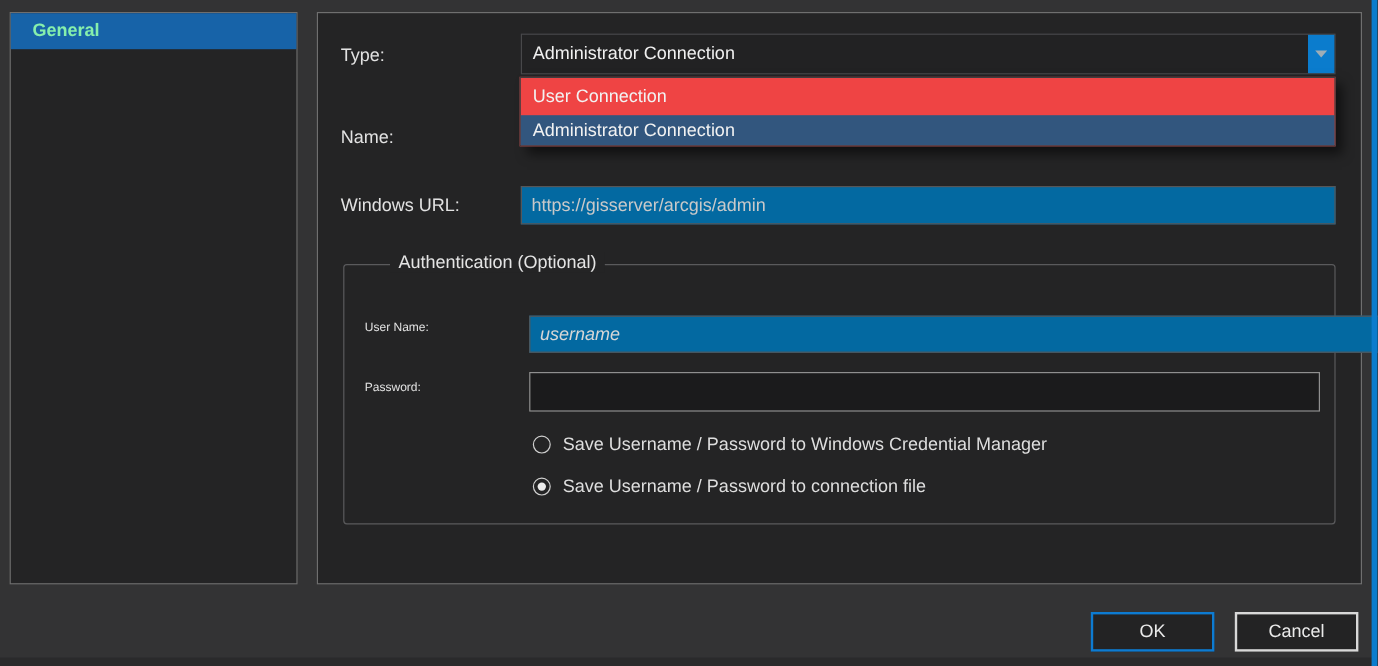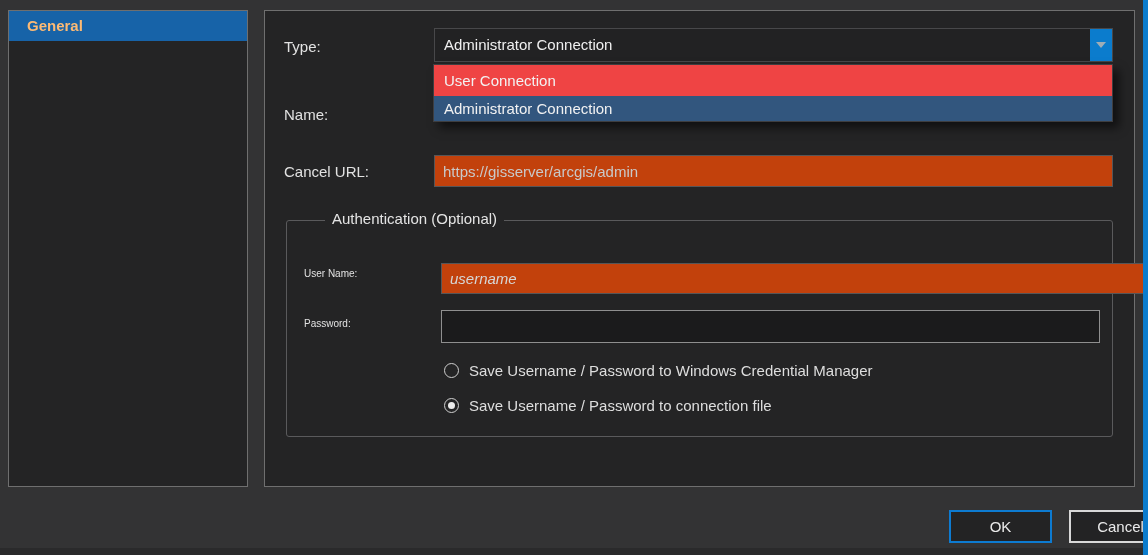--- a/index.html
+++ b/index.html
@@ -10,21 +10,21 @@
     -webkit-font-smoothing:antialiased;
   }
   .abs{position:absolute;}
   
   .accent-edge{right:0;top:0;width:5px;height:555px;background:#0b7ccd;z-index:20;}
   .bottom-band{left:0;bottom:0;width:1143px;height:7px;background:#2a2a2b;}
   
   .panel{background:#242425;border:1px solid #6f6f6f;box-sizing:border-box;}
   .sidebar{left:8px;top:10px;width:240px;height:477px;}
   .sidebar-tab{
-    height:30px;line-height:30px;background:#1763a8;color:#fdba74;
+    height:30px;line-height:30px;background:#1763a8;color:#86efac;
     font-size:15px;font-weight:bold;padding-left:18px;cursor:default;
   }
   .main-panel{left:264px;top:10px;width:871px;height:477px;}
   
   .lbl{position:absolute;font-size:15px;color:#e2e2e2;white-space:nowrap;}
   
   .combo{
     position:absolute;left:169px;top:17px;width:679px;height:34px;
     background:#222223;border:1px solid #48484a;box-sizing:border-box;
   }
@@ -45,21 +45,21 @@
     left:433px;top:64px;width:680px;background:#ef4444;border:1px solid #3e3e40;
     box-sizing:border-box;z-index:10;box-shadow:6px 6px 9px rgba(0,0,0,0.55);
   }
   .dd-item{
     height:31px;line-height:31px;padding-left:10px;font-size:15px;color:#f2f2f2;
     white-space:nowrap;cursor:default;
   }
   .dd-item.hl{height:25px;line-height:25px;background:#32567e;}
   
   .tinput{
-    position:absolute;background:#c2410c;border:1px solid #565658;box-sizing:border-box;
+    position:absolute;background:#0369a1;border:1px solid #565658;box-sizing:border-box;
     color:#c9c9c9;font-size:15px;font-family:"Liberation Sans", sans-serif;
     padding:0 8px;outline:none;
   }
   .url-input{left:169px;top:144px;width:679px;height:32px;}
   
   .groupbox{
     position:absolute;left:21px;top:209px;width:827px;height:217px;
     border:1px solid #5a5a5c;border-radius:3px;box-sizing:border-box;
   }
   .groupbox-legend{
@@ -74,21 +74,21 @@
   .radio-circle{
     width:15px;height:15px;border-radius:50%;border:1px solid #cfcfcf;box-sizing:border-box;
     background:transparent;display:flex;align-items:center;justify-content:center;flex:0 0 auto;
   }
   .radio-dot{width:7px;height:7px;border-radius:50%;background:#ececec;}
   .radio-label{font-size:15px;color:#dedede;white-space:nowrap;}
   
   .btn{
     position:absolute;top:510px;width:103px;height:33px;background:#232324;
     color:#eaeaea;font-size:15px;font-family:"Liberation Sans", sans-serif;
-    box-sizing:border-box;display:flex;align-items:center;justify-content:center;cursor:pointer;margin-left:40px;
+    box-sizing:border-box;display:flex;align-items:center;justify-content:center;cursor:pointer;
   }
   .btn-ok{left:909px;border:2px solid #0d7bd1;}
   .btn-cancel{left:1029px;border:2px solid #d8d8d8;}
 </style>
 </head>
 <body>
 
 <div class="abs accent-edge"></div>
 <div class="abs bottom-band"></div>
 
@@ -102,21 +102,21 @@
 
   <div class="combo">
     <div class="combo-text">Administrator Connection</div>
     <div class="combo-arrow">
       <span class="tri"></span>
     </div>
   </div>
 
   <div class="lbl" style="left:19px;top:95px;">Name:</div>
 
-  <div class="lbl" style="left:19px;top:152px;">Cancel URL:</div>
+  <div class="lbl" style="left:19px;top:152px;">Windows URL:</div>
   <input class="tinput url-input" type="text" value="https://gisserver/arcgis/admin" style="">
 
   <div class="groupbox">
     <div class="groupbox-legend">Authentication (Optional)</div>
 
     <div class="gb-lbl" style="left:17px;top:47px;">User Name:</div>
     <input class="tinput user-input" type="text" value="username" style="">
 
     <div class="gb-lbl" style="left:17px;top:97px;">Password:</div>
     <input class="tinput pass-input" type="password" value="" style="">

